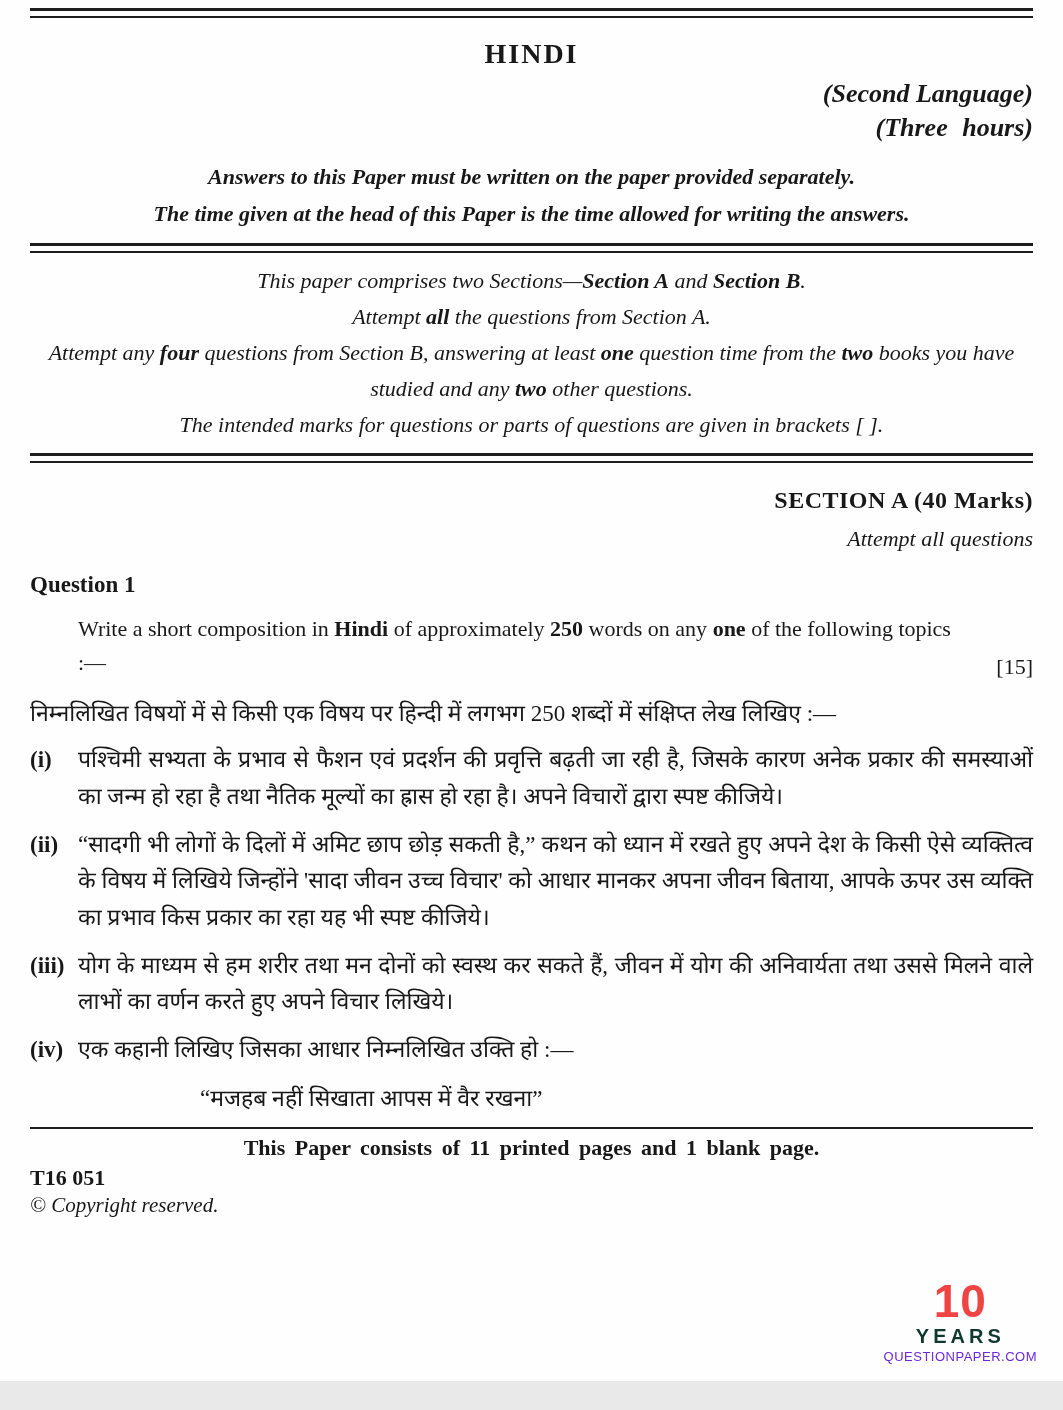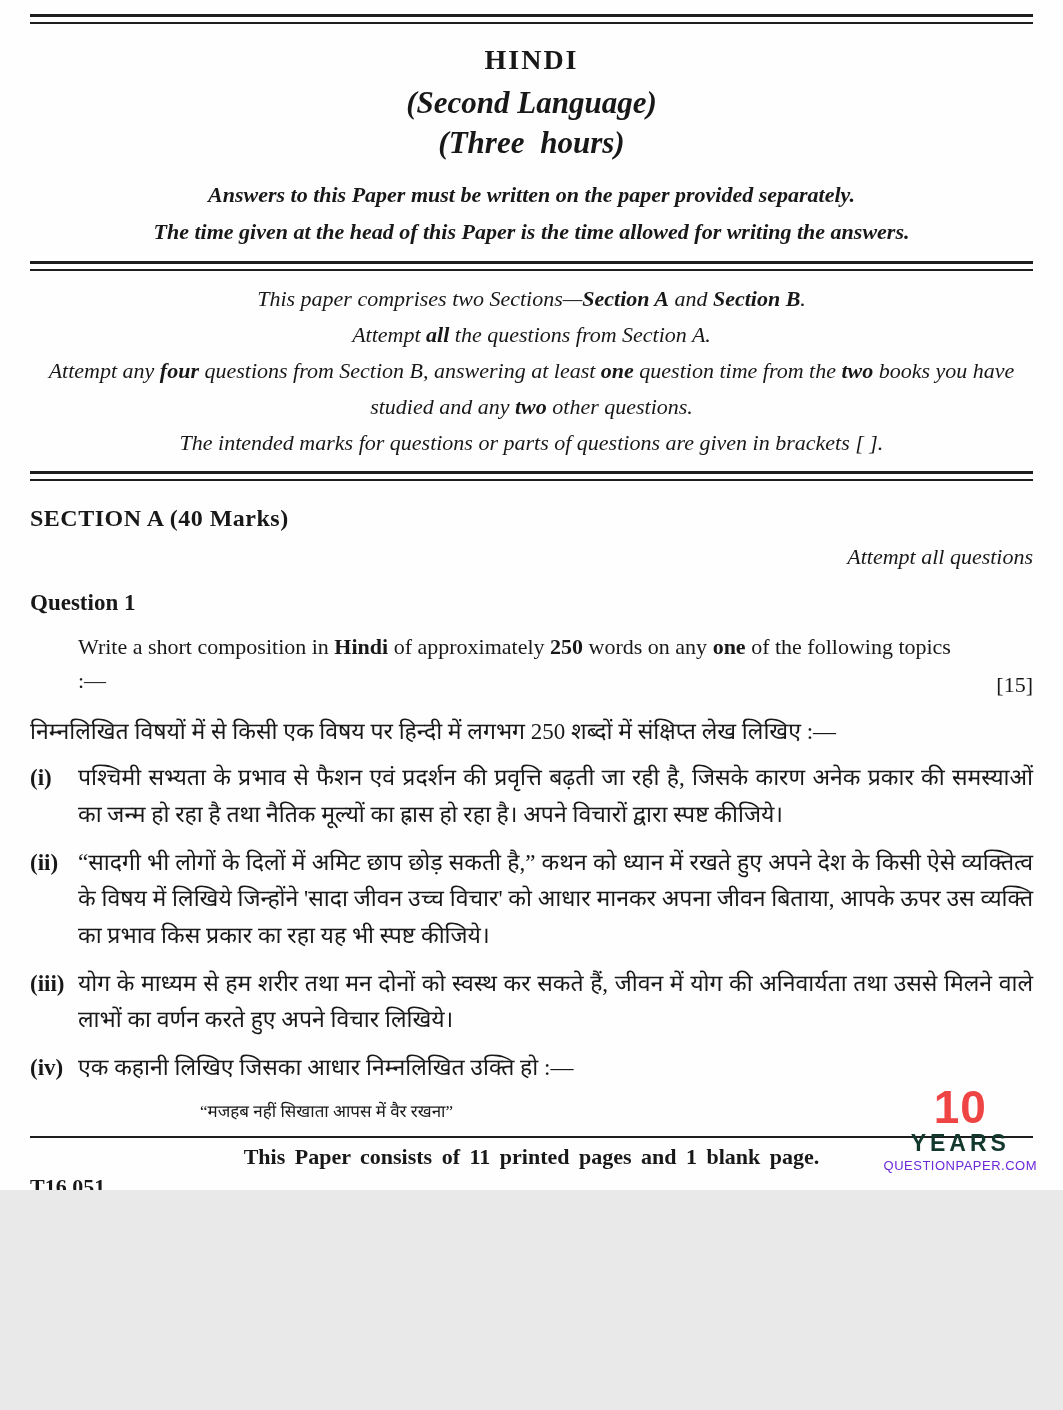--- a/index.html
+++ b/index.html
@@ -4,48 +4,48 @@
 <style>
   html, body {
     margin: 0;
     padding: 0;
     background: #e9e9e9;
     font-family: "Liberation Serif", "DejaVu Serif", serif;
   }
   .page {
     position: relative;
     width: 1063px;
-    height: 1190px;
+    height: 1381px;
     margin: 0 auto;
     background: #fefefe;
     color: #181818;
     box-sizing: border-box;
-    padding: 14px 30px 0 30px;
+    padding: 8px 30px 0 30px;
     overflow: hidden;
   }
   .rule-double {
     height: 5px;
     border-top: 3px solid #1d1d1d;
     border-bottom: 2px solid #1d1d1d;
   }
   .rule-single {
     height: 0;
     border-top: 2px solid #1d1d1d;
   }
   .title {
     margin: 20px 0 0 0;
     text-align: center;
     font-size: 28px;
     font-weight: bold;
     letter-spacing: 2px;
   }
   .subtitle {
     margin: 9px 0 0 0;
-    text-align: center;
-    font-size: 31px;
+    text-align: right;
+    font-size: 26px;
     font-weight: bold;
     font-style: italic;
   }
   .subtitle.tight { margin-top: 4px; }
   .subtitle.wide-space { word-spacing: 8px; }
   .instructions { margin-top: 16px; }
   .inst-line {
     margin: 0 0 2px 0;
     text-align: center;
     font-size: 22px;
@@ -57,21 +57,21 @@
   .note-line {
     margin: 0;
     text-align: center;
     font-size: 22px;
     line-height: 1.63;
     font-style: italic;
   }
   .note-line b { font-weight: bold; }
   .section-heading {
     margin: 24px 0 0 0;
-    text-align: left;
+    text-align: right;
     font-size: 24px;
     font-weight: bold;
     letter-spacing: 0.5px;
   }
   .section-subheading {
     margin: 12px 0 0 0;
     text-align: right;
     font-size: 22px;
     font-style: italic;
   }
@@ -116,21 +116,21 @@
   }
   .topic-text {
     flex: 1;
     font-size: 23px;
     line-height: 1.58;
     text-align: justify;
     margin: 0;
   }
   .quote-line {
     margin: 10px 0 0 170px;
-    font-size: 17px;
+    font-size: 23px;
     line-height: 1.58;
   }
   .footer-rule { margin-top: 10px; }
   .pages-note {
     margin: 6px 0 0 0;
     text-align: center;
     font-size: 22px;
     font-weight: bold;
     word-spacing: 4px;
   }
@@ -151,21 +151,21 @@
     text-align: center;
     font-family: "Liberation Sans", sans-serif;
     line-height: 1;
   }
   .brand-number {
     font-size: 46px;
     font-weight: bold;
     letter-spacing: 1px;
   }
   .brand-years {
-    font-size: 23px;
+    font-size: 20px;
     font-weight: bold;
     letter-spacing: 4px;
     color: #12382e;
     margin-top: 2px;
   }
   .brand-site {
     font-size: 13px;
     letter-spacing: 0.5px;
     color: #6d28d9;
     margin-top: 4px;

